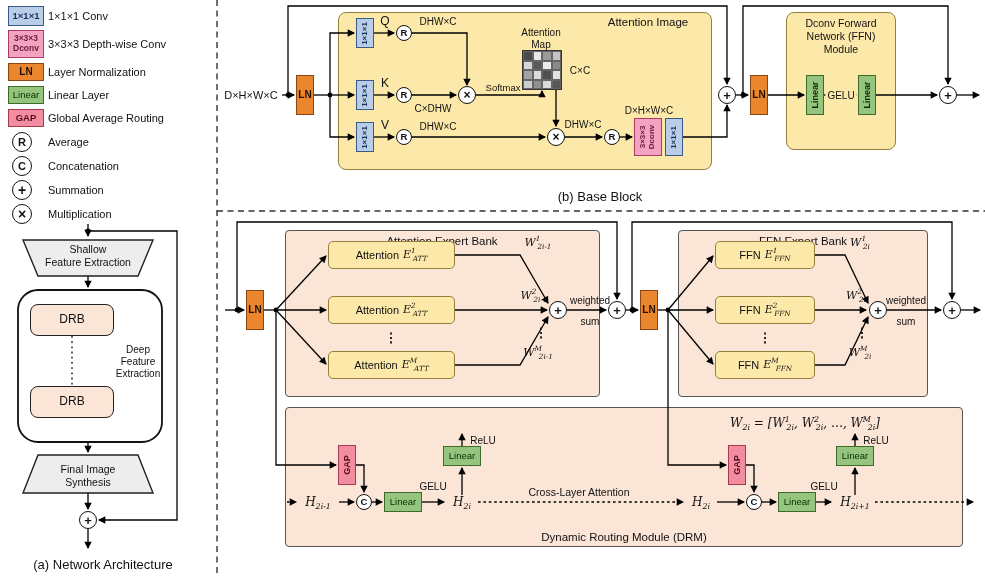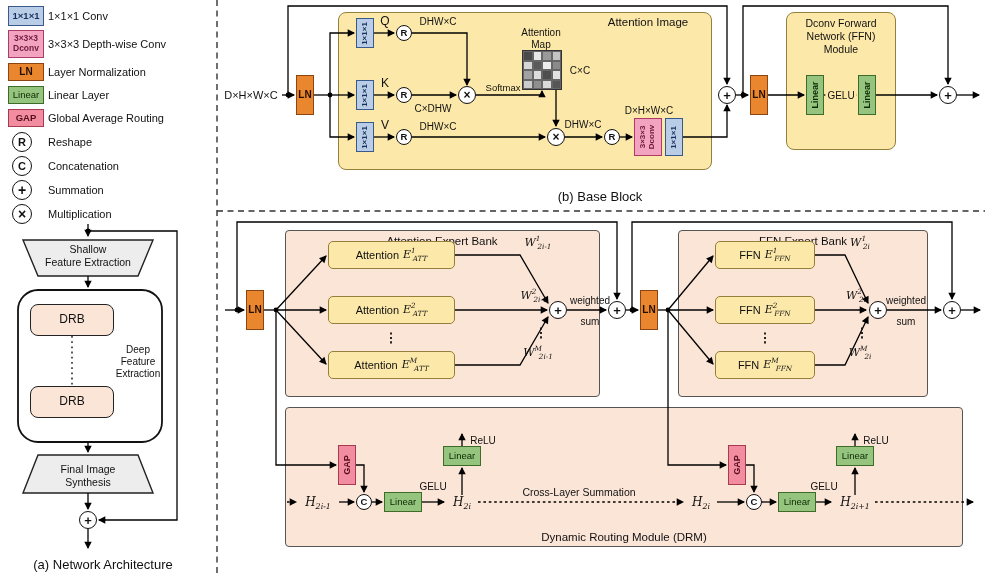--- a/index.html
+++ b/index.html
@@ -164,21 +164,21 @@
       <span>Linear</span>
     </div>
   <div class="lbl vctr f11" style="left:48px;top:95px">Linear Layer</div>
 
   <div class="box gp f95 b" style="left:8px;top:109px;width:36px;height:18px">
       <span>GAP</span>
     </div>
   <div class="lbl vctr f11" style="left:48px;top:118px">Global Average Routing</div>
 
   <div class="circ f11" style="left:12px;top:132px;width:20px;height:20px">R</div>
-  <div class="lbl vctr f11" style="left:48px;top:142px">Reshape</div>
+  <div class="lbl vctr f11" style="left:48px;top:142px">Average</div>
 
   <div class="circ f11" style="left:12px;top:156px;width:20px;height:20px">C</div>
   <div class="lbl vctr f11" style="left:48px;top:166px">Concatenation</div>
 
   <div class="circ f14" style="left:12px;top:180px;width:20px;height:20px">+</div>
   <div class="lbl vctr f11" style="left:48px;top:190px">Summation</div>
 
   <div class="circ f14" style="left:12px;top:204px;width:20px;height:20px">×</div>
   <div class="lbl vctr f11" style="left:48px;top:214px">Multiplication</div>
 
@@ -337,41 +337,42 @@
   <div class="circ f13" style="left:549px;top:301px;width:18px;height:18px">+</div>
   <div class="lbl ctr f10" style="left:590px;top:300px">weighted</div>
   <div class="lbl ctr f10" style="left:590px;top:321px">sum</div>
   <div class="circ f13" style="left:608px;top:301px;width:18px;height:18px">+</div>
 
   <div class="circ f13" style="left:869px;top:301px;width:18px;height:18px">+</div>
   <div class="lbl ctr f10" style="left:906px;top:300px">weighted</div>
   <div class="lbl ctr f10" style="left:906px;top:321px">sum</div>
   <div class="circ f13" style="left:943px;top:301px;width:18px;height:18px">+</div>
 
+  <div class="lbl ctr math f12" style="left:805px;top:423px">W<sub>2i</sub> = [W<sup>1</sup><sub>2i</sub>, W<sup>2</sup><sub>2i</sub>, …, W<sup>M</sup><sub>2i</sub>]</div>
 
   <div class="box gp" style="left:338px;top:445px;width:18px;height:40px">
       <span class="vtext f9">GAP</span>
     </div>
   <div class="box gp" style="left:728px;top:445px;width:18px;height:40px">
       <span class="vtext f9">GAP</span>
     </div>
 
   <div class="lbl ctr math f12" style="left:318px;top:502px">H<sub>2i-1</sub></div>
   <div class="circ f95" style="left:356px;top:494px;width:16px;height:16px">C</div>
   <div class="box gr f95" style="left:384px;top:492px;width:38px;height:20px">
       <span>Linear</span>
     </div>
   <div class="lbl ctr f10" style="left:433px;top:486px">GELU</div>
   <div class="lbl ctr math f12" style="left:462px;top:502px">H<sub>2i</sub></div>
   <div class="box gr f95" style="left:443px;top:446px;width:38px;height:20px">
       <span>Linear</span>
     </div>
   <div class="lbl ctr f10" style="left:483px;top:440px">ReLU</div>
 
-  <div class="lbl ctr f105" style="left:579px;top:492px">Cross-Layer Summation</div>
+  <div class="lbl ctr f105" style="left:579px;top:492px">Cross-Layer Attention</div>
 
   <div class="lbl ctr math f12" style="left:701px;top:502px">H<sub>2i</sub></div>
   <div class="circ f95" style="left:746px;top:494px;width:16px;height:16px">C</div>
   <div class="box gr f95" style="left:778px;top:492px;width:38px;height:20px">
       <span>Linear</span>
     </div>
   <div class="lbl ctr f10" style="left:824px;top:486px">GELU</div>
   <div class="lbl ctr math f12" style="left:855px;top:502px">H<sub>2i+1</sub></div>
   <div class="box gr f95" style="left:836px;top:446px;width:38px;height:20px">
       <span>Linear</span>

